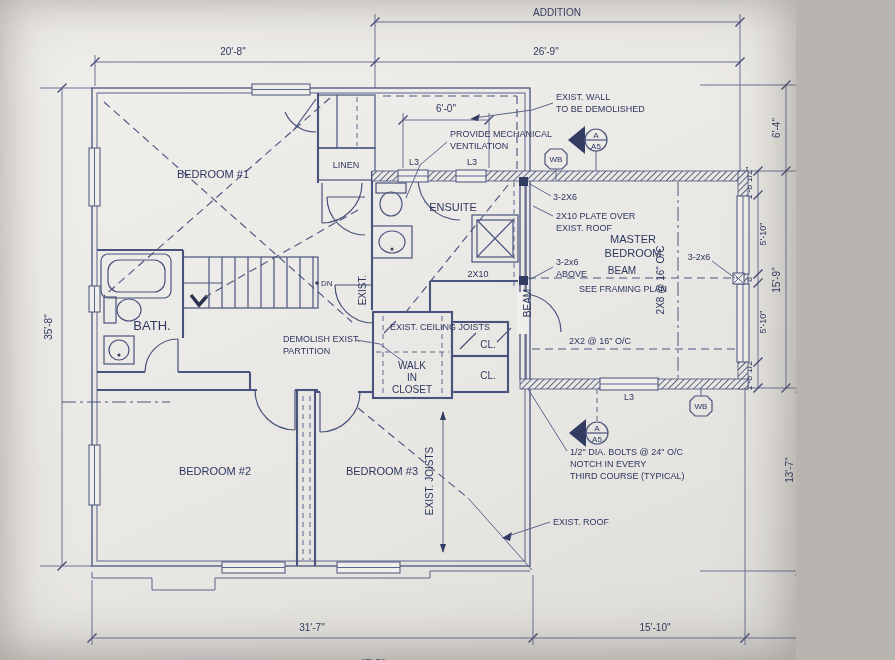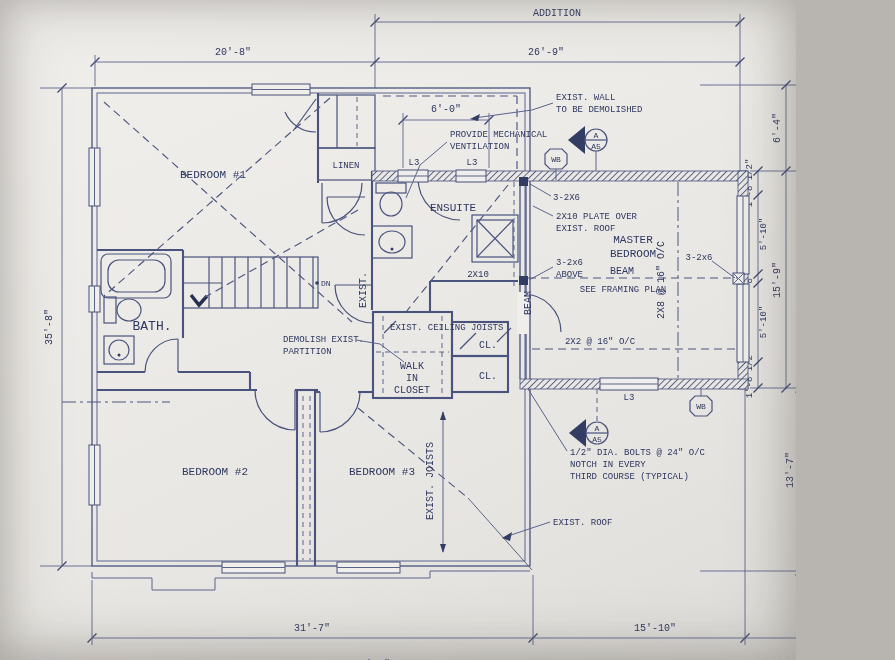--- a/index.html
+++ b/index.html
@@ -1,18 +1,18 @@
 <!DOCTYPE html>
 <html><head>
 <meta charset="utf-8">
 <style>
   html,body{margin:0;padding:0;background:#b8b5b0;}
   .photo{position:relative;width:796px;height:660px;overflow:hidden;
     background:linear-gradient(155deg,#f1efec 0%,#edebe7 35%,#e7e5e1 70%,#dedcd8 100%);
-    font-family:Liberation Mono, monospace;}
+    font-family:Liberation Sans, sans-serif;}
   .photo::after{content:"";position:absolute;inset:0;pointer-events:none;
     box-shadow:inset 0 0 70px rgba(105,100,95,.28), inset -12px -10px 40px rgba(100,96,92,.22), inset 10px 0 30px rgba(120,116,112,.15);}
   svg{position:absolute;left:0;top:0;}
   svg text{fill:#2d3760;}
   .t8{font-size:8px}.t9{font-size:9px}.t10{font-size:10px}.t11{font-size:11px}.t13{font-size:13px}
   .mid{text-anchor:middle}
   .ln{stroke:#49537d;stroke-width:1.3;fill:none}
   .thin{stroke:#5a648c;stroke-width:1;fill:none}
   .iw{stroke:#49537d;stroke-width:2.1;fill:none}
   .dim{stroke:#5b648c;stroke-width:0.9;fill:none}

